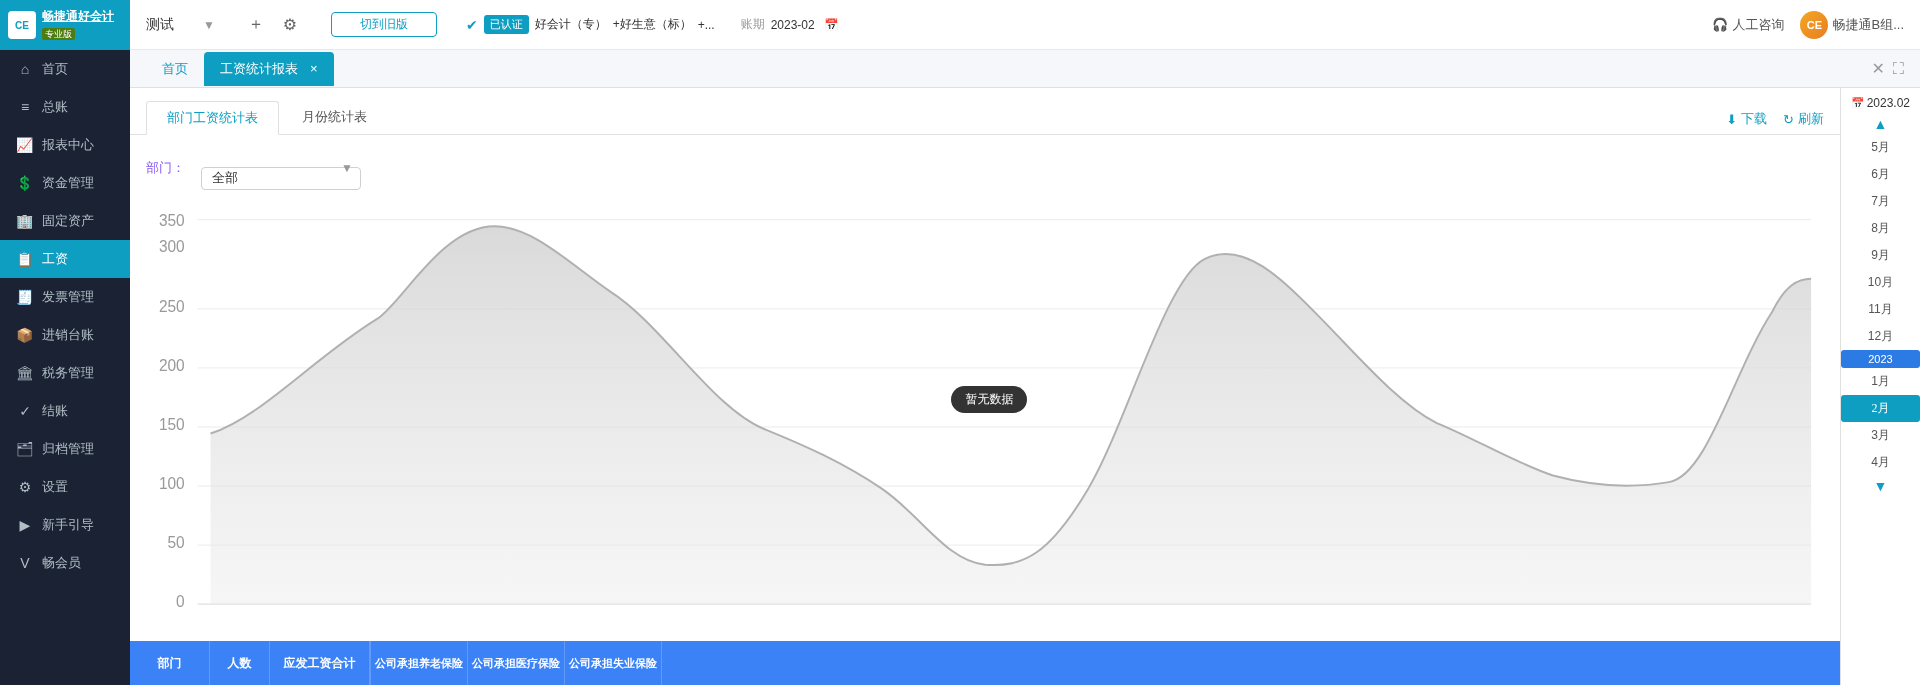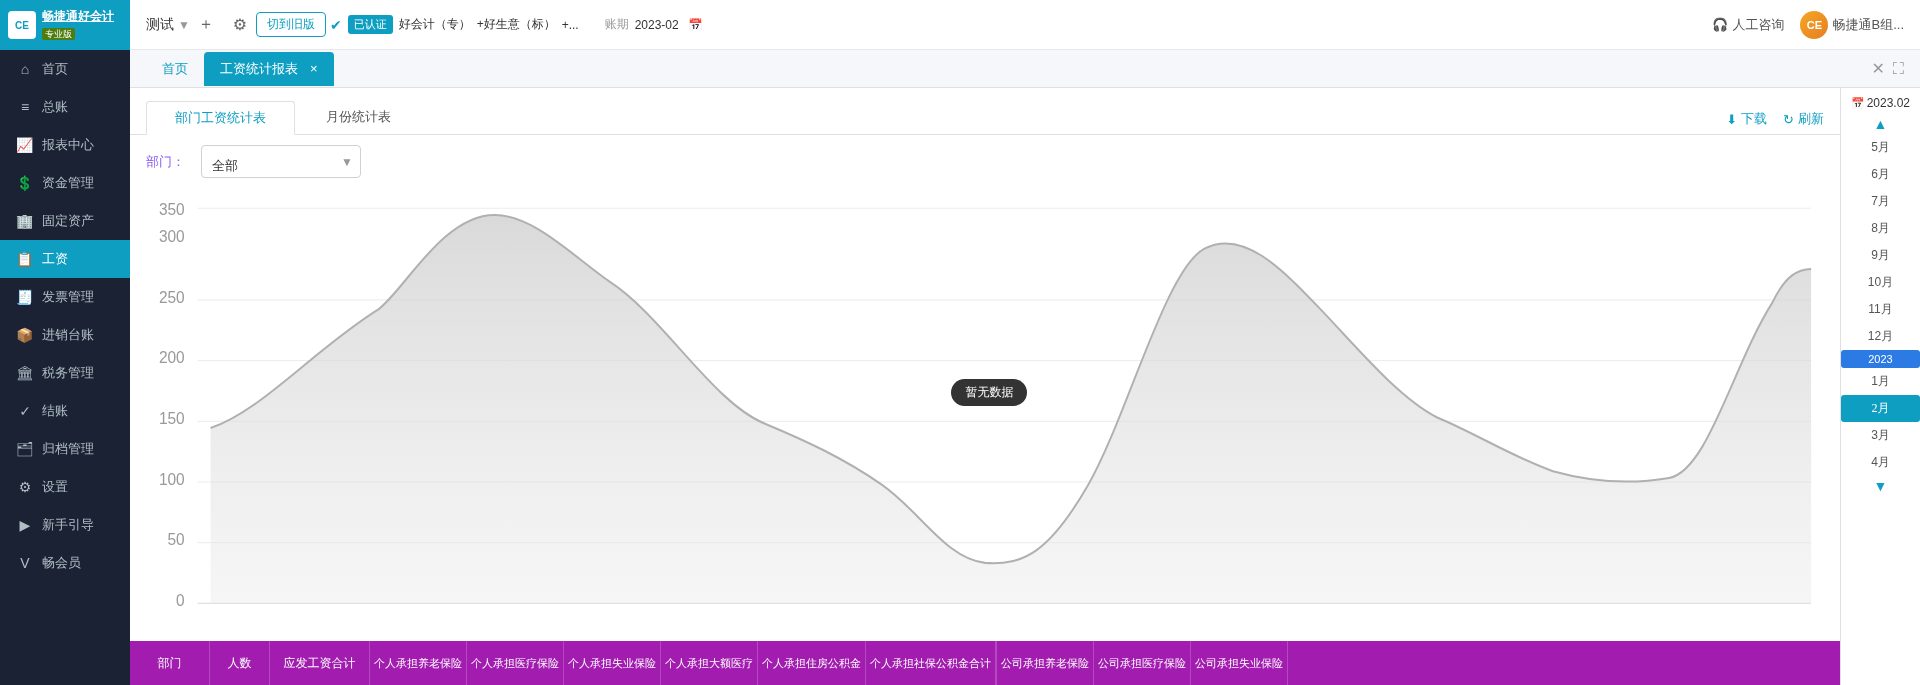--- a/index.html
+++ b/index.html
@@ -12,65 +12,65 @@
     .sidebar-logo-text { font-size: 12px; font-weight: bold; color: #fff; line-height: 1.3; text-decoration: underline; }
     .sidebar-logo-badge { font-size: 9px; background: #4d7c0f; color: #fff; border-radius: 2px; padding: 1px 3px; }
     .sidebar-item { display: flex; align-items: center; gap: 8px; padding: 10px 16px; cursor: pointer; font-size: 13px; color: #b0bec5; transition: background 0.2s; }
     .sidebar-item.active { background: #0e9ec2; color: #fff; }
     .sidebar-item-icon { font-size: 14px; width: 18px; text-align: center; }
 
     
     .main { flex: 1; display: flex; flex-direction: column; overflow: hidden; }
 
     
-    .topbar { height: 50px; background: #fff; display: flex; align-items: center; padding: 0 16px; gap: 4px; border-bottom: 1px solid #e8e8e8; flex-shrink: 0; }
+    .topbar { height: 50px; background: #fff; display: flex; align-items: center; padding: 0 16px; gap: 29px; border-bottom: 1px solid #e8e8e8; flex-shrink: 0; }
     .topbar-title { font-size: 14px; color: #333; font-weight: 500; }
     .topbar-arrow { color: #999; font-size: 12px; cursor: pointer; }
     .topbar-icons { display: flex; gap: 10px; align-items: center; }
     .topbar-icon-btn { width: 24px; height: 24px; display: flex; align-items: center; justify-content: center; cursor: pointer; color: #666; font-size: 16px; }
-    .topbar-switch-btn { border: 1px solid #0e9ec2; color: #0e9ec2; background: #fff; border-radius: 4px; padding: 3px 10px; font-size: 12px; cursor: pointer; }
+    .topbar-switch-btn { border: 1px solid #0e9ec2; color: #0e9ec2; background: #fff; border-radius: 4px; padding: 3px 28px; font-size: 12px; cursor: pointer; }
     .topbar-status { display: flex; align-items: center; gap: 6px; font-size: 12px; color: #333; }
     .status-badge { background: #0e9ec2; color: #fff; border-radius: 3px; padding: 2px 6px; font-size: 11px; }
     .topbar-right { margin-left: auto; display: flex; align-items: center; gap: 16px; }
     .topbar-right-btn { display: flex; align-items: center; gap: 4px; font-size: 13px; color: #555; cursor: pointer; }
     .user-avatar { width: 28px; height: 28px; background: linear-gradient(135deg, #f5a623, #e67e22); border-radius: 50%; display: flex; align-items: center; justify-content: center; color: #fff; font-size: 11px; font-weight: bold; }
 
     
     .tabbar { background: #f5f7fa; border-bottom: 1px solid #e0e0e0; display: flex; align-items: center; padding: 0 16px; height: 38px; flex-shrink: 0; }
     .tab { padding: 8px 16px; font-size: 13px; color: #555; cursor: pointer; border-radius: 4px 4px 0 0; display: flex; align-items: center; gap: 6px; }
     .tab.active { background: #0e9ec2; color: #fff; }
     .tab-home { color: #0e9ec2; font-size: 13px; }
 
     
     .content { flex: 1; background: #fff; display: flex; overflow: hidden; }
     .content-main { flex: 1; display: flex; flex-direction: column; overflow: hidden; }
 
     
     .subtabs { display: flex; padding: 12px 16px 0; gap: 0; border-bottom: 1px solid #e0e0e0; align-items: flex-end; flex-shrink: 0; }
-    .subtab { padding: 7px 28px; font-size: 13px; color: #555; cursor: pointer; border: 1px solid transparent; margin-right: 2px; border-radius: 3px 3px 0 0; }
+    .subtab { padding: 7px 20px; font-size: 13px; color: #555; cursor: pointer; border: 1px solid transparent; margin-right: 2px; border-radius: 3px 3px 0 0; }
     .subtab.active { color: #0e9ec2; border-color: #e0e0e0; border-bottom-color: #fff; background: #fff; position: relative; top: 1px; }
 
     
     .actions-bar { display: flex; align-items: center; padding: 10px 16px; gap: 16px; flex-shrink: 0; }
     .dept-label { font-size: 13px; color: #8b5cf6; }
-    .dept-select { border: 1px solid #d0d0d0; border-radius: 4px; padding: 12px 28px 4px 10px; font-size: 13px; color: #333; background: #fff; appearance: none; width: 160px; cursor: pointer; }
+    .dept-select { border: 1px solid #d0d0d0; border-radius: 4px; padding: 2px 28px 4px 10px; font-size: 13px; color: #333; background: #fff; appearance: none; width: 160px; cursor: pointer; margin-top: 22px; }
     .select-wrapper { position: relative; display: inline-block; }
     .select-arrow { position: absolute; right: 8px; top: 50%; transform: translateY(-50%); color: #999; pointer-events: none; font-size: 12px; }
     .action-btn { display: flex; align-items: center; gap: 4px; color: #0e9ec2; font-size: 13px; cursor: pointer; }
 
     
     .chart-area { flex: 1; padding: 0 16px 8px; overflow: hidden; position: relative; min-height: 0; }
     .chart-container { width: 100%; height: 100%; position: relative; }
     .chart-svg { width: 100%; height: 100%; }
 
     
     .chart-tooltip { position: absolute; background: #333; color: #fff; border-radius: 16px; padding: 5px 14px; font-size: 12px; pointer-events: none; }
 
     
-    .table-footer { background: #a21caf; color: #fff; display: flex; height: 44px; flex-shrink: 0; overflow: hidden; }
+    .table-footer { background: #3b82f6; color: #fff; display: flex; height: 44px; flex-shrink: 0; overflow: hidden; font-weight: bold; }
     .table-footer-col { display: flex; align-items: center; justify-content: center; font-size: 12px; border-right: 1px solid rgba(255,255,255,0.2); text-align: center; padding: 0 4px; white-space: nowrap; flex-shrink: 0; }
     .table-footer-group-col { display: flex; align-items: center; justify-content: center; font-size: 11px; border-right: 1px solid rgba(255,255,255,0.2); padding: 11px 4px; white-space: nowrap; min-width: 80px; text-align: right; }
 
     
     .right-panel { width: 80px; background: #fff; border-left: 1px solid #e0e0e0; display: flex; flex-direction: column; align-items: center; padding-top: 4px; overflow-y: auto; flex-shrink: 0; }
     .year-label { font-size: 12px; color: #333; padding: 4px 0; width: 100%; text-align: center; display: flex; align-items: center; justify-content: center; gap: 2px; }
     .year-nav { display: flex; flex-direction: column; align-items: center; width: 100%; }
     .year-nav-btn { width: 100%; text-align: center; color: #0e9ec2; cursor: pointer; font-size: 14px; padding: 2px 0; }
     .month-item { width: 100%; text-align: center; padding: 5px 0; font-size: 12px; color: #555; cursor: pointer; }
     .month-item.active { background: #0e9ec2; color: #fff; border-radius: 3px; font-family: Liberation Serif, serif; }
@@ -277,40 +277,20 @@
           <span>部门</span>
         </div>
         <div class="table-footer-col" style="width:60px;">
           <span>人数</span>
         </div>
         <div class="table-footer-col" style="width:100px;">
           <span>应发工资合计</span>
         </div>
 
         <div style="display:flex; flex-direction:column; border-right: 1px solid rgba(255,255,255,0.2);">
-          <div style="display:flex; flex:1;">
-            <div class="table-footer-group-col">
-                <span>个人承担养老保险</span>
-              </div>
-            <div class="table-footer-group-col">
-                <span>个人承担医疗保险</span>
-              </div>
-            <div class="table-footer-group-col">
-                <span>个人承担失业保险</span>
-              </div>
-            <div class="table-footer-group-col">
-                <span>个人承担大额医疗</span>
-              </div>
-            <div class="table-footer-group-col">
-                <span>个人承担住房公积金</span>
-              </div>
-            <div class="table-footer-group-col">
-                <span>个人承担社保公积金合计</span>
-              </div>
-          </div>
         </div>
         <div class="table-footer-group-col">
             <span>公司承担养老保险</span>
           </div>
         <div class="table-footer-group-col">
             <span>公司承担医疗保险</span>
           </div>
         <div class="table-footer-group-col">
             <span>公司承担失业保险</span>
           </div>

